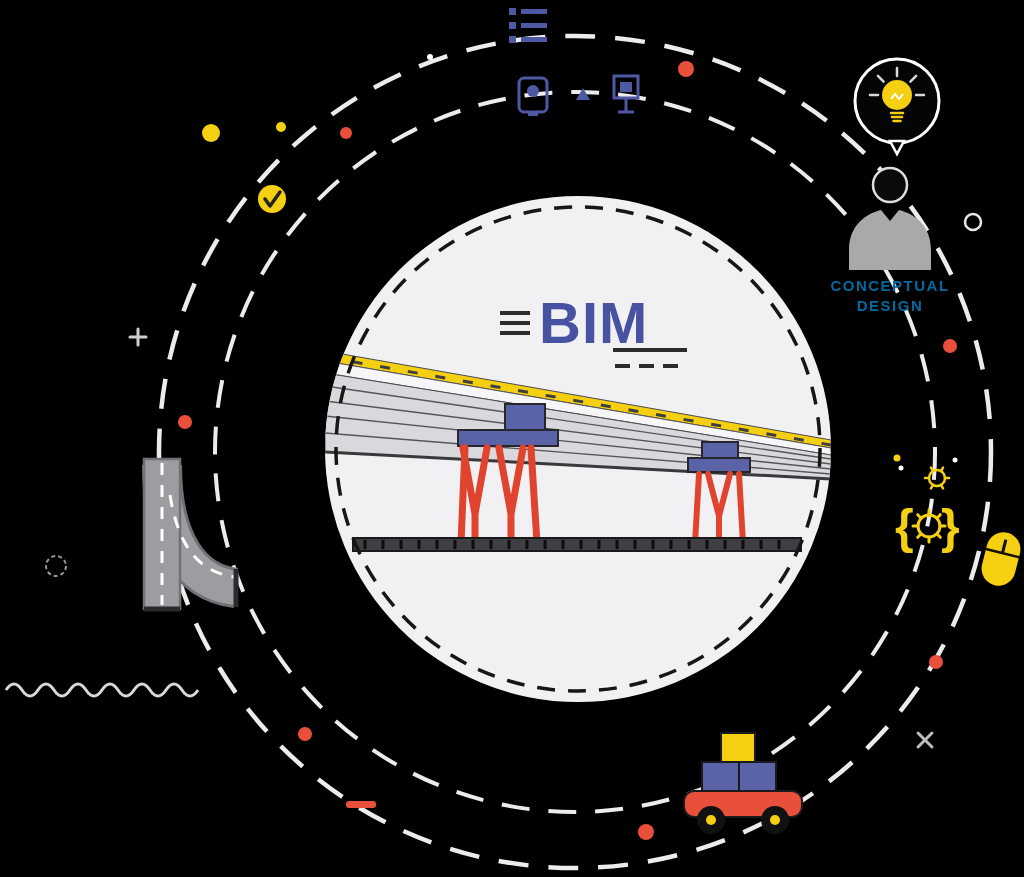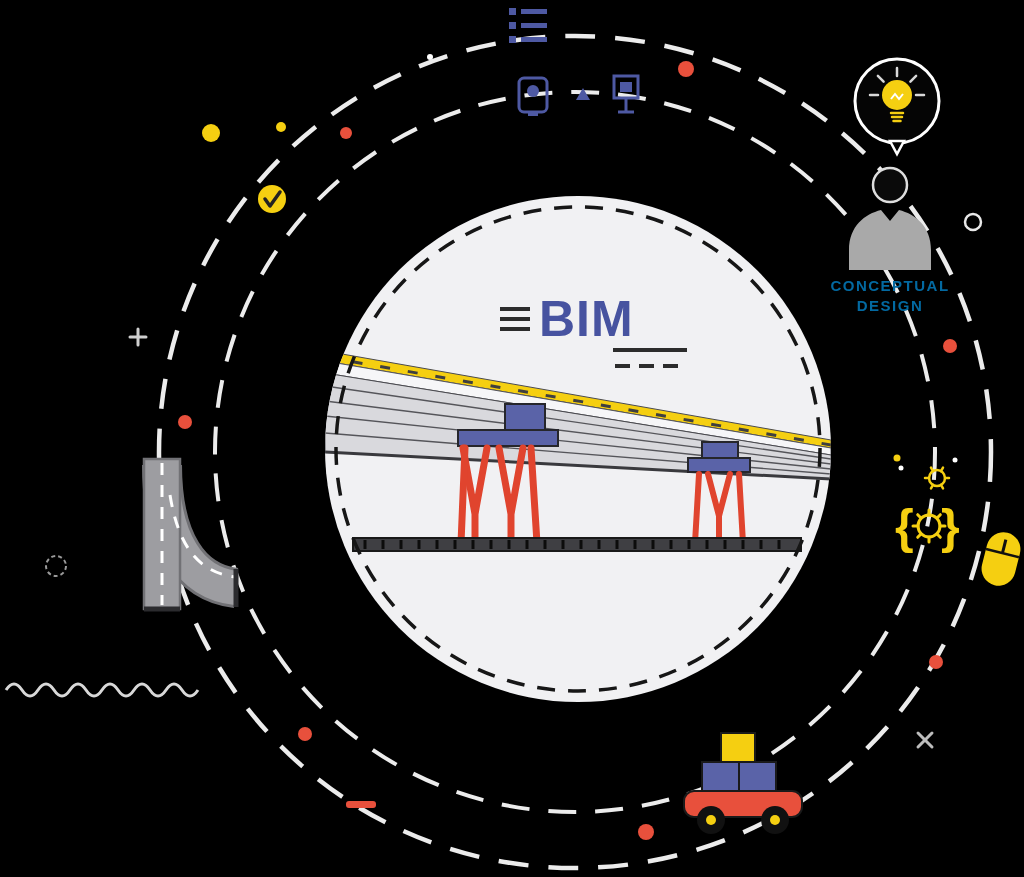--- a/index.html
+++ b/index.html
@@ -10,21 +10,21 @@
   .abs{position:absolute;}
   svg{display:block;}
   
   .center-circle{
     position:absolute;left:325px;top:196px;width:506px;height:506px;
     border-radius:50%;background:#f1f1f3;overflow:hidden;z-index:2;
   }
   .bim-block{position:absolute;left:175px;top:98px;display:flex;align-items:center;z-index:3;}
   .speed-lines{margin-right:9px;}
   .speed-lines span{display:block;width:30px;height:4px;background:#2c2c2c;margin:6px 0;}
-  .bim-title{font-size:50px;font-weight:bold;color:#4753a0;letter-spacing:1px;line-height:1;}
+  .bim-title{font-size:58px;font-weight:bold;color:#4753a0;letter-spacing:1px;line-height:1;}
   .bim-underline{position:absolute;left:288px;top:152px;width:74px;height:4px;background:#2c2c2c;z-index:3;}
   .bim-dashes{position:absolute;left:290px;top:168px;display:flex;gap:9px;z-index:3;}
   .bim-dashes span{display:block;width:15px;height:4px;background:#2c2c2c;}
   
   .conceptual{
     position:absolute;left:806px;top:276px;width:168px;text-align:center;
     color:#0369a1;font-weight:bold;font-size:15px;letter-spacing:1.5px;line-height:1.3;z-index:3;
   }
   .z3{z-index:3;}
   .z0{z-index:0;}

